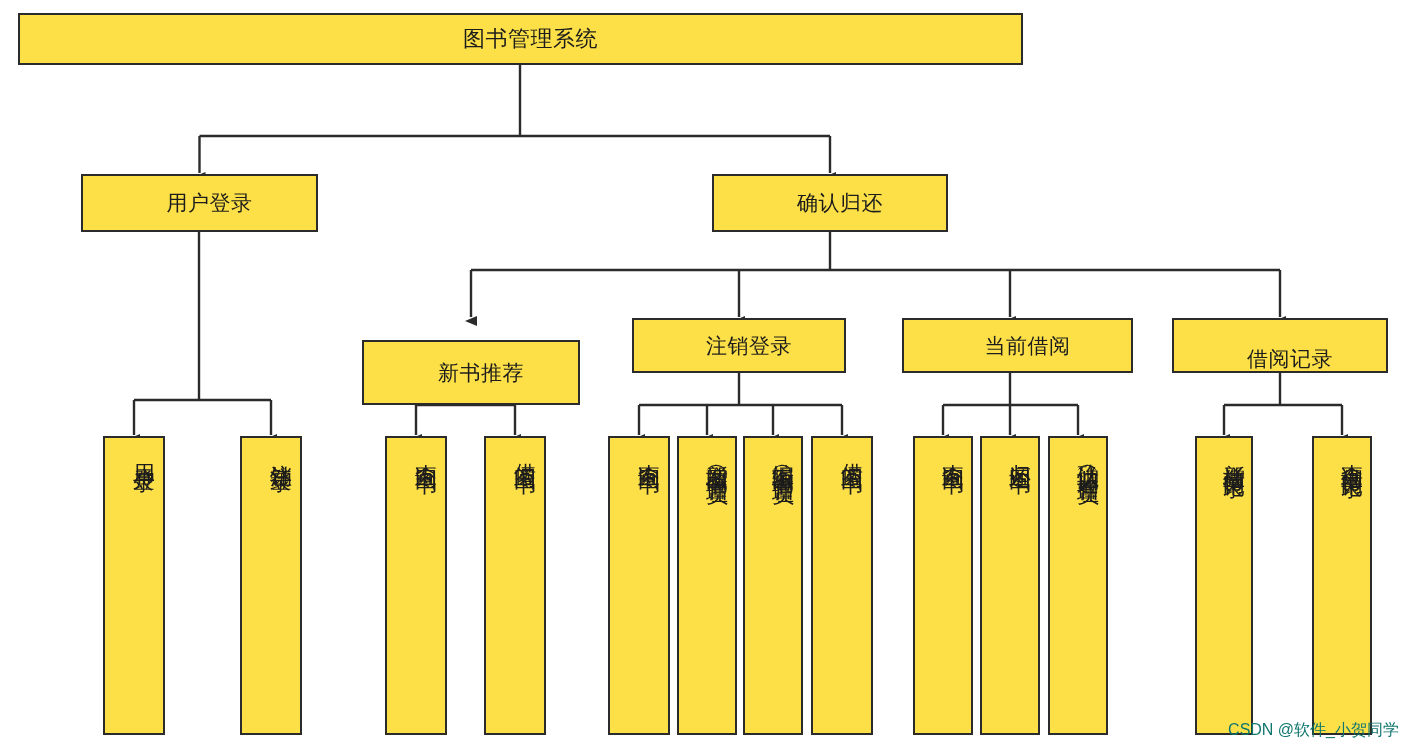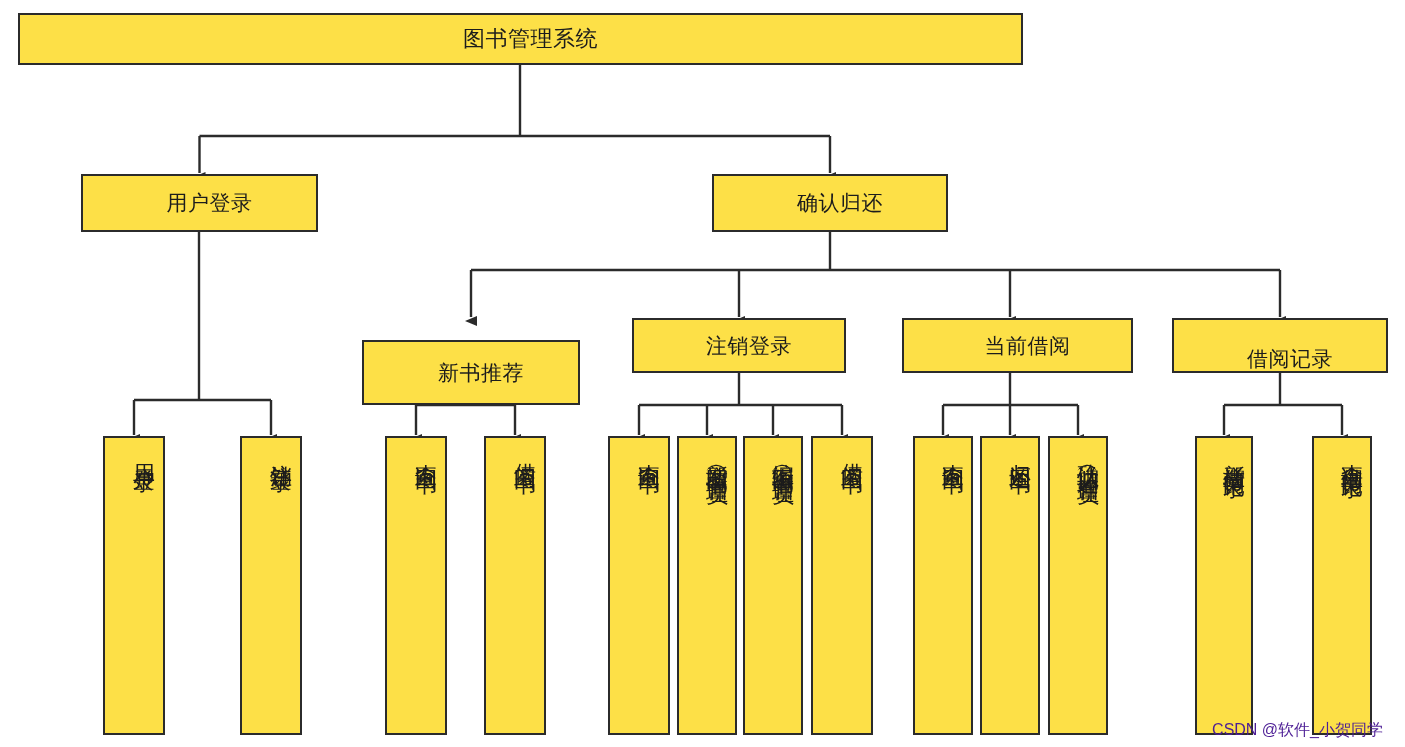--- a/index.html
+++ b/index.html
@@ -55,24 +55,24 @@
     text-orientation: upright;
     font-size: 22px;
     letter-spacing: 3px;
     line-height: 1;
   }
   .node.root .node-label {
     font-size: 22px;
   }
   .watermark {
     position: absolute;
-    right: 22px;
+    right: 6px;
     bottom: 6px;
     font-size: 16px;
-    color: #4c1d95;
+    color: #0f766e;
     z-index: 6;
     white-space: pre;
   }
 </style>
 </head>
 <body>
 
 <div id="canvas">
   <svg class="edges" viewBox="0 0 1405 747" xmlns="http://www.w3.org/2000/svg">
     <defs>

